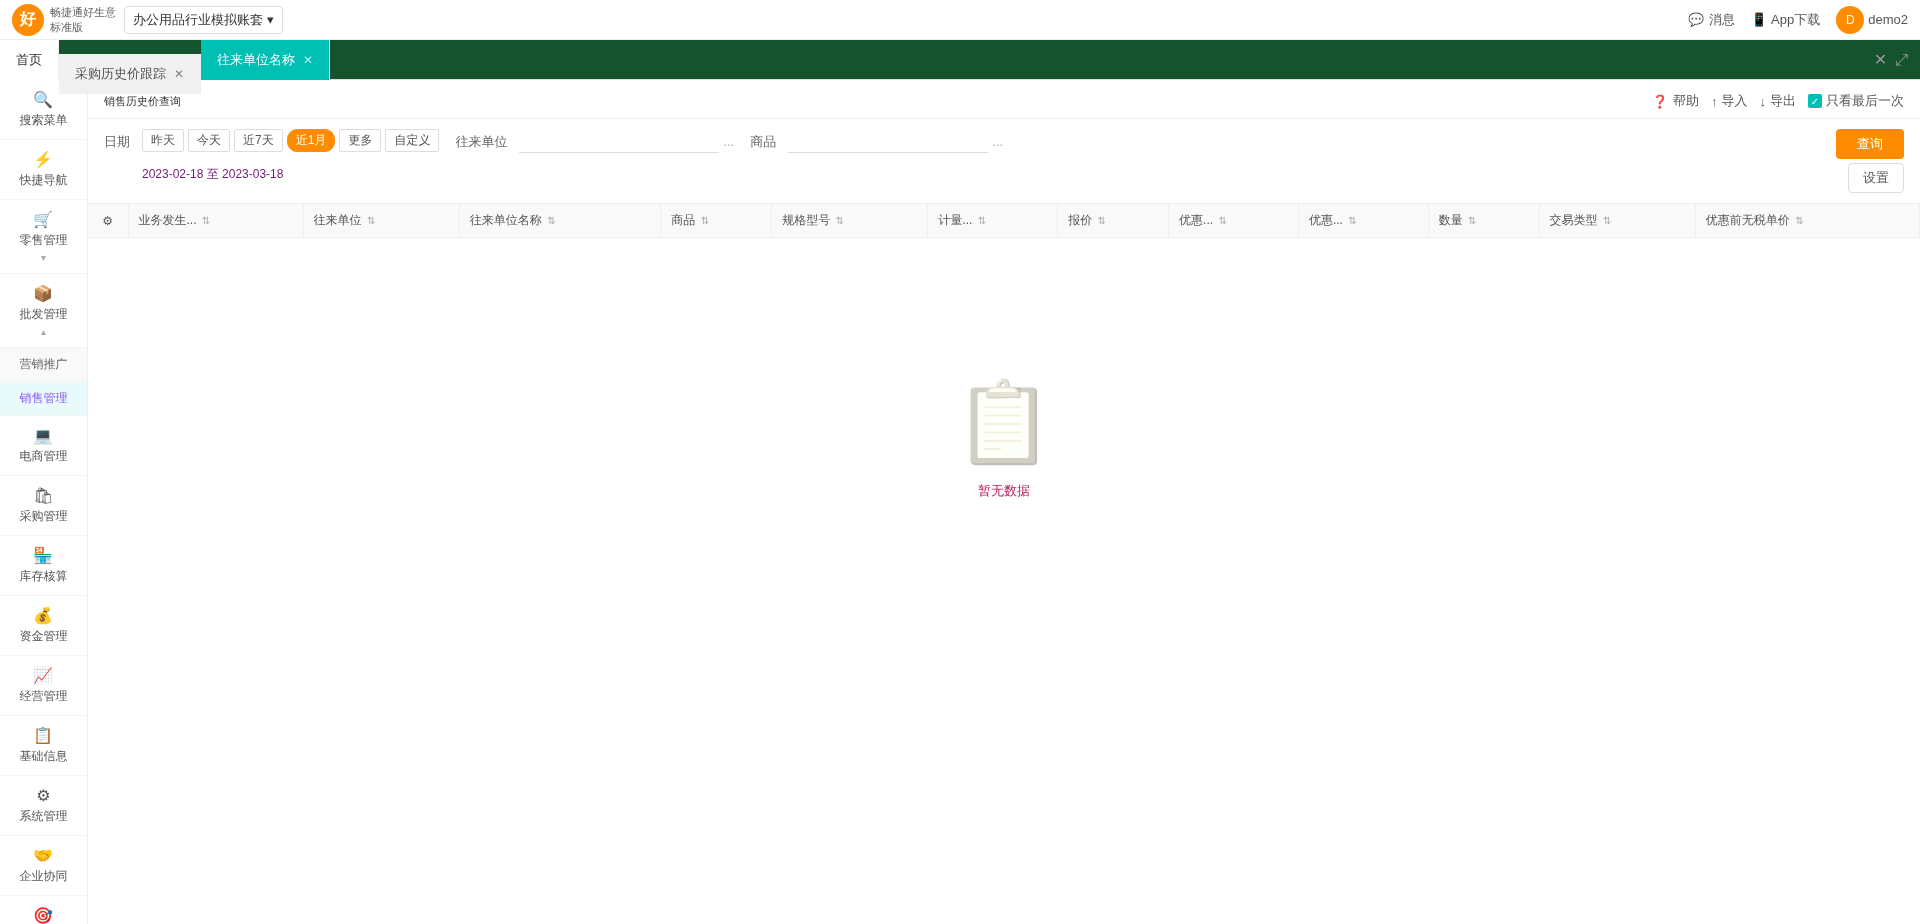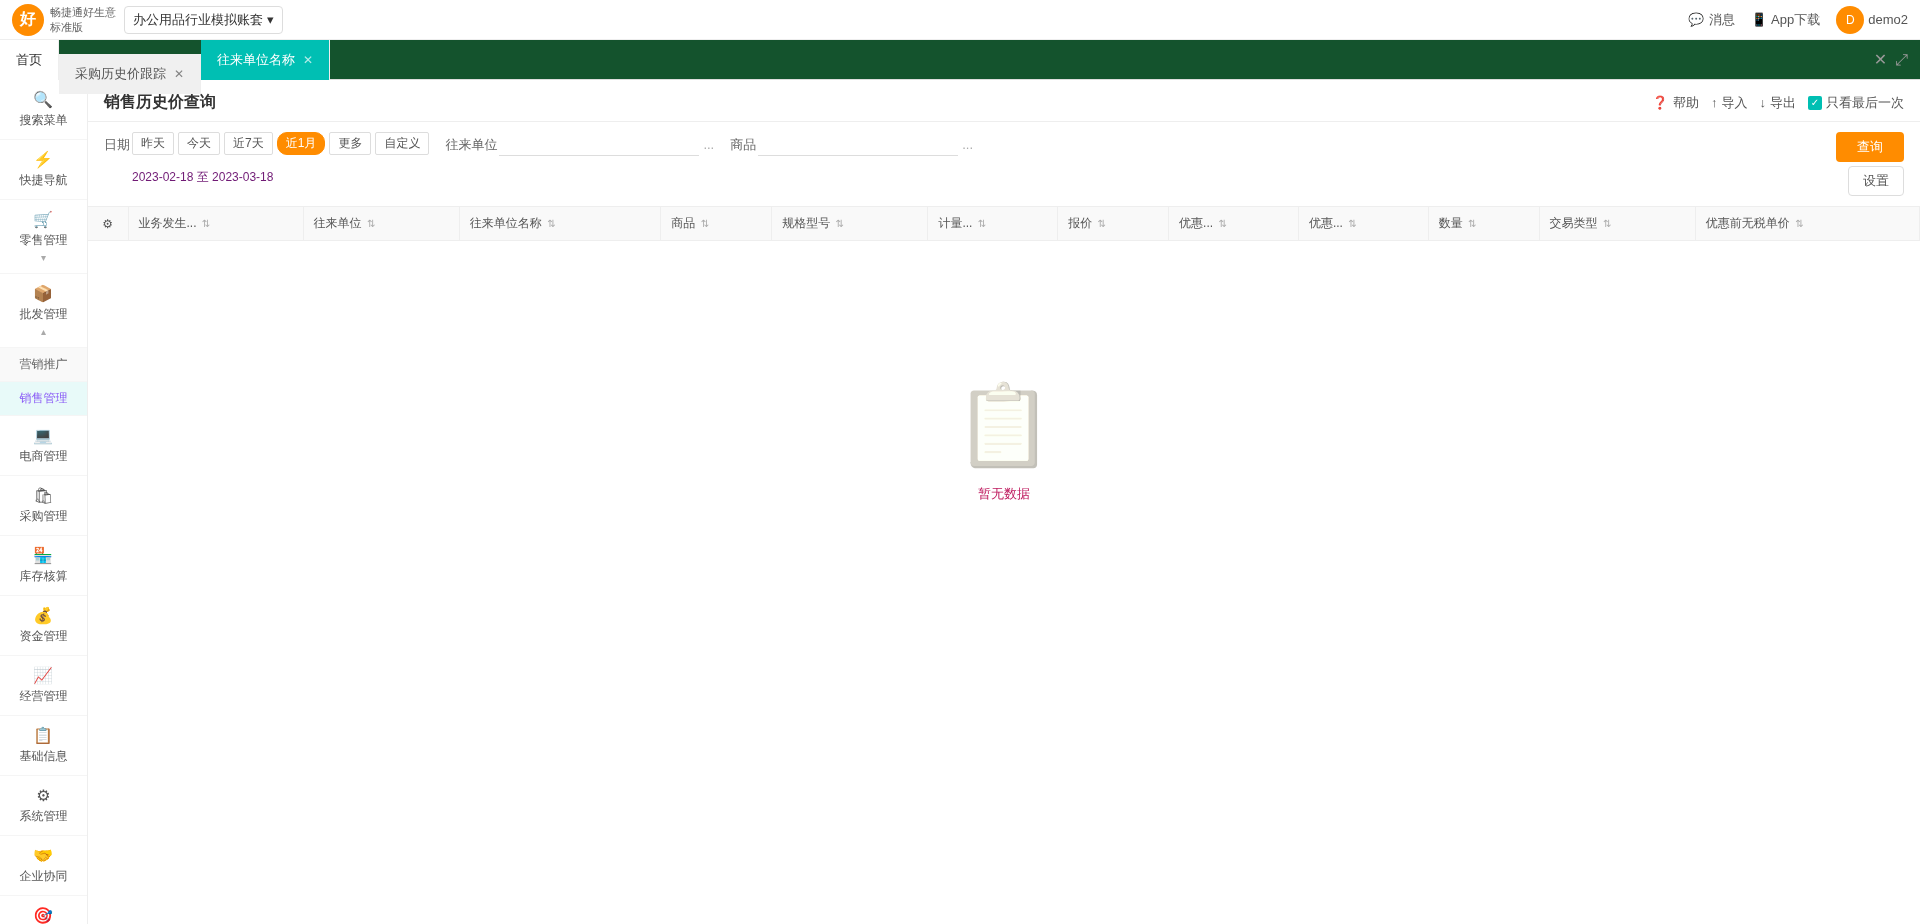--- a/index.html
+++ b/index.html
@@ -37,29 +37,29 @@
     .sidebar-sub { background: #f9f9f9; }
     .sidebar-sub .sidebar-item { padding: 8px 4px; font-size: 12px; color: #666; }
     .sidebar-sub .sidebar-item.active-sub { color: #00bfb3; background: #e8faf9; }
 
     
     .content { flex: 1; overflow: auto; background: #f5f5f5; }
     .page-container { background: #fff; margin: 0; padding: 0; height: 100%; display: flex; flex-direction: column; }
 
     
     .page-header { padding: 12px 16px 8px; display: flex; align-items: center; justify-content: space-between; border-bottom: 1px solid #eee; flex-shrink: 0; }
-    .page-title { font-size: 16px; font-weight: bold; color: #333; }
+    .page-title { font-size: 11px; font-weight: normal; color: #333; }
     .page-actions { display: flex; align-items: center; gap: 12px; font-size: 13px; color: #555; }
     .page-actions .action-item { display: flex; align-items: center; gap: 4px; cursor: pointer; }
     .checkbox-label { display: flex; align-items: center; gap: 4px; cursor: pointer; }
     .checkbox-checked { width: 14px; height: 14px; background: #00bfb3; border-radius: 2px; display: flex; align-items: center; justify-content: center; color: white; font-size: 10px; flex-shrink: 0; }
 
     
     .filter-bar { padding: 10px 16px; display: flex; align-items: flex-start; gap: 16px; flex-wrap: wrap; border-bottom: 1px solid #eee; flex-shrink: 0; }
-    .filter-group { display: flex; align-items: flex-start; gap: 2px; }
+    .filter-group { display: flex; align-items: flex-start; gap: 12px; }
     .filter-label { color: #666; font-size: 13px; white-space: nowrap; padding-top: 4px; }
     .date-options { display: flex; flex-direction: column; gap: 4px; }
     .date-buttons { display: flex; align-items: center; gap: 4px; }
     .date-btn { padding: 2px 8px; border: 1px solid #ddd; border-radius: 2px; background: #fff; cursor: pointer; font-size: 12px; color: #555; }
     .date-btn.active { background: #ff8c00; color: white; border-color: #ff8c00; border-radius: 10px; }
     .date-range { font-size: 12px; color: #701a75; margin-top: 10px; }
     .filter-input-group { display: flex; align-items: center; gap: 4px; }
     .filter-input { border: none; border-bottom: 1px solid #ddd; padding: 4px 8px; font-size: 13px; width: 200px; outline: none; background: transparent; }
     .filter-dots { color: #aaa; cursor: pointer; }
     .query-btn { background: #ff8c00; color: white; border: none; padding: 6px 20px; border-radius: 4px; cursor: pointer; font-size: 13px; white-space: nowrap; margin-left: 20px; }

